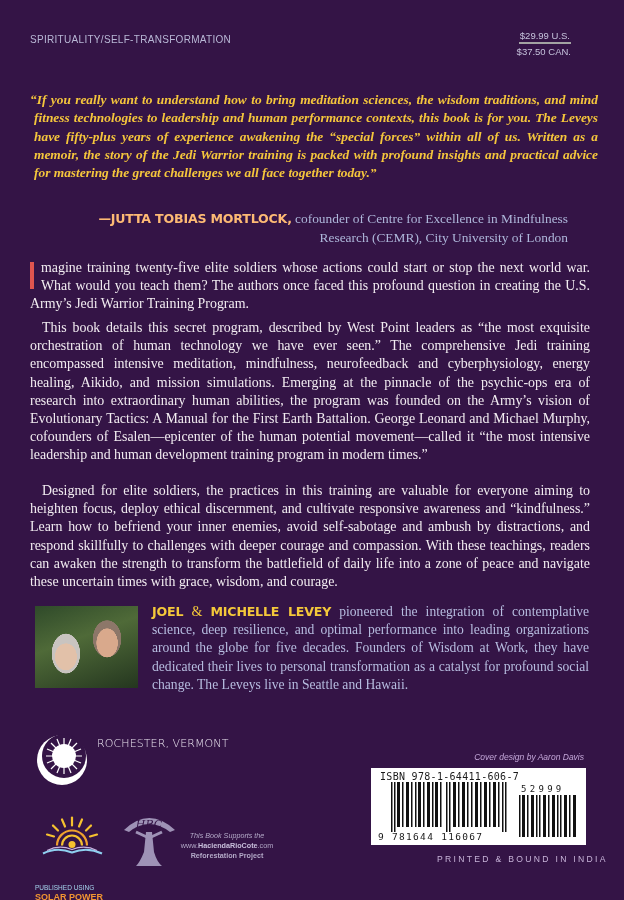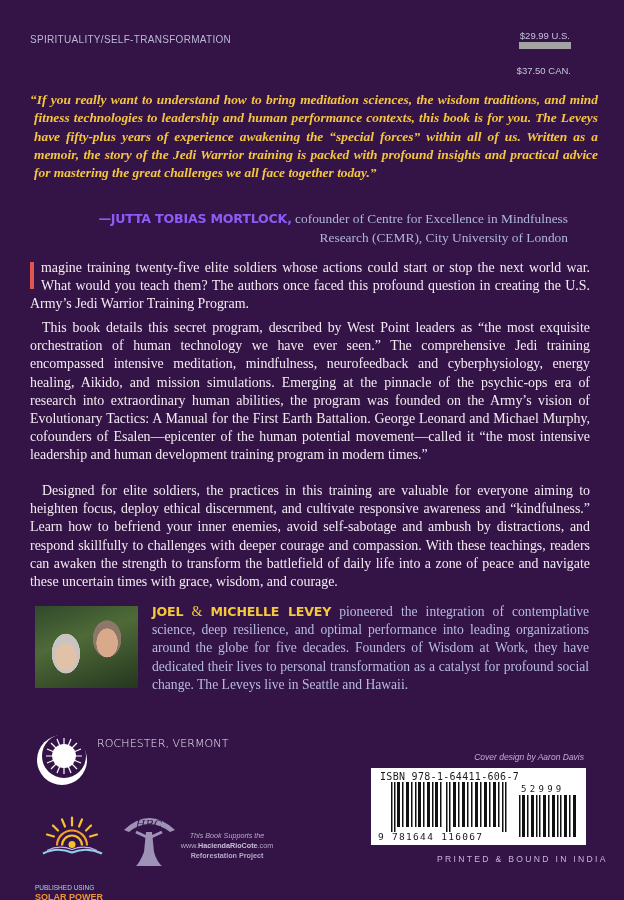--- a/index.html
+++ b/index.html
@@ -12,37 +12,37 @@
   }
   .abs { position: absolute; }
   .category {
     left: 30px; top: 34px;
     font-family: "Liberation Sans", sans-serif;
     font-size: 10px; letter-spacing: 0.3px;
     color: #b9b8d6;
   }
   .price { right: 53px; top: 30px; text-align: right;
     font-family: "Liberation Sans", sans-serif; font-size: 9.5px; color: #c6c3dc; }
-  .price .us { border-bottom: 7px solid #a3a3a3; padding: 0 1px 1px; display: inline-block; }
-  .price .can { display: block; margin-top: 16px; }
+  .price .us { border-bottom: 2px solid #a3a3a3; padding: 0 1px 1px; display: inline-block; }
+  .price .can { display: block; margin-top: 2px; }
   .quote {
     left: 30px; top: 91px; width: 568px;
     font-style: italic; font-weight: bold;
     font-size: 13.4px; line-height: 18.3px;
     color: #f5c63c; text-align: justify;
     text-indent: -4px; padding-left: 4px;
     box-sizing: border-box;
   }
   .attribution {
     right: 56px; top: 209px; width: 520px; text-align: right;
     font-size: 13.4px; line-height: 19px; color: #aeb7da;
   }
   .attribution .name {
     font-family: "DejaVu Sans", sans-serif; font-weight: bold;
-    font-size: 12.6px; color: #8b5cf6; letter-spacing: -0.2px;
+    font-size: 12.6px; color: #fdba74; letter-spacing: -0.2px;
   }
   .body-text {
     left: 30px; width: 560px;
     font-size: 13.9px; line-height: 18.2px; color: #f2ecf1;
     text-align: justify;
   }
   .p1 { top: 259px; }
   .p1 .dropcap {
     display: inline-block; width: 4px; height: 27px;
     background: #e0554f; vertical-align: top; margin: 3px 7px 0 0; float: left;

